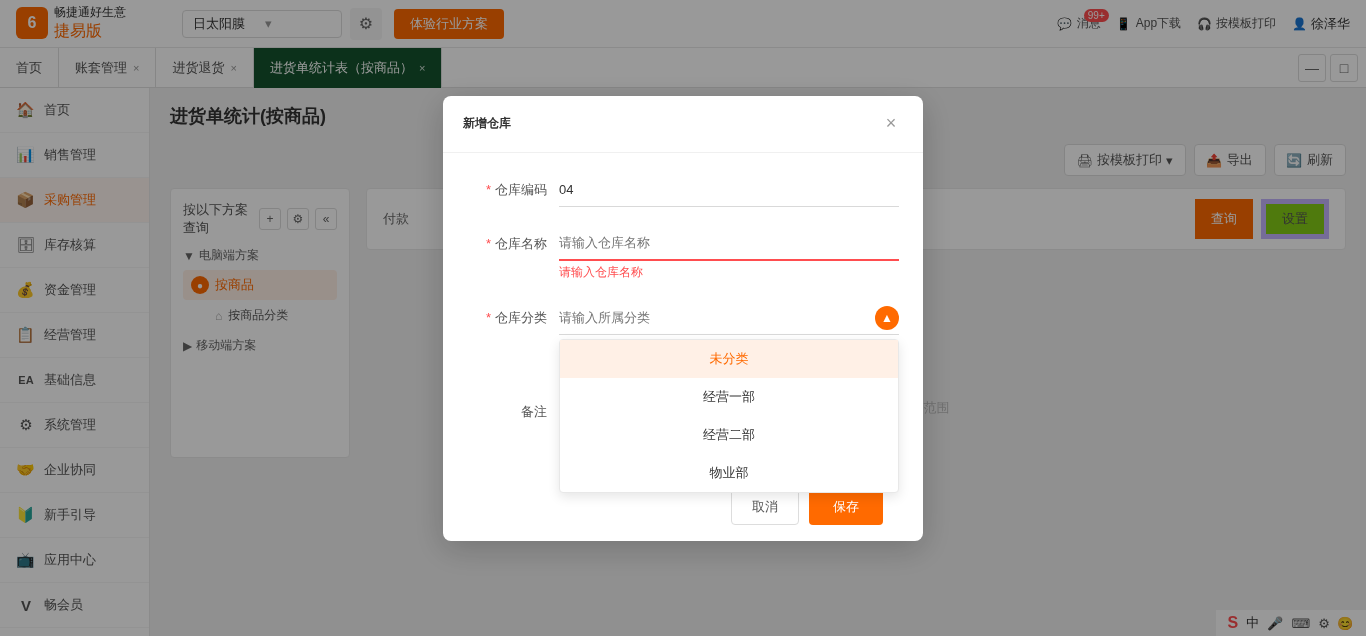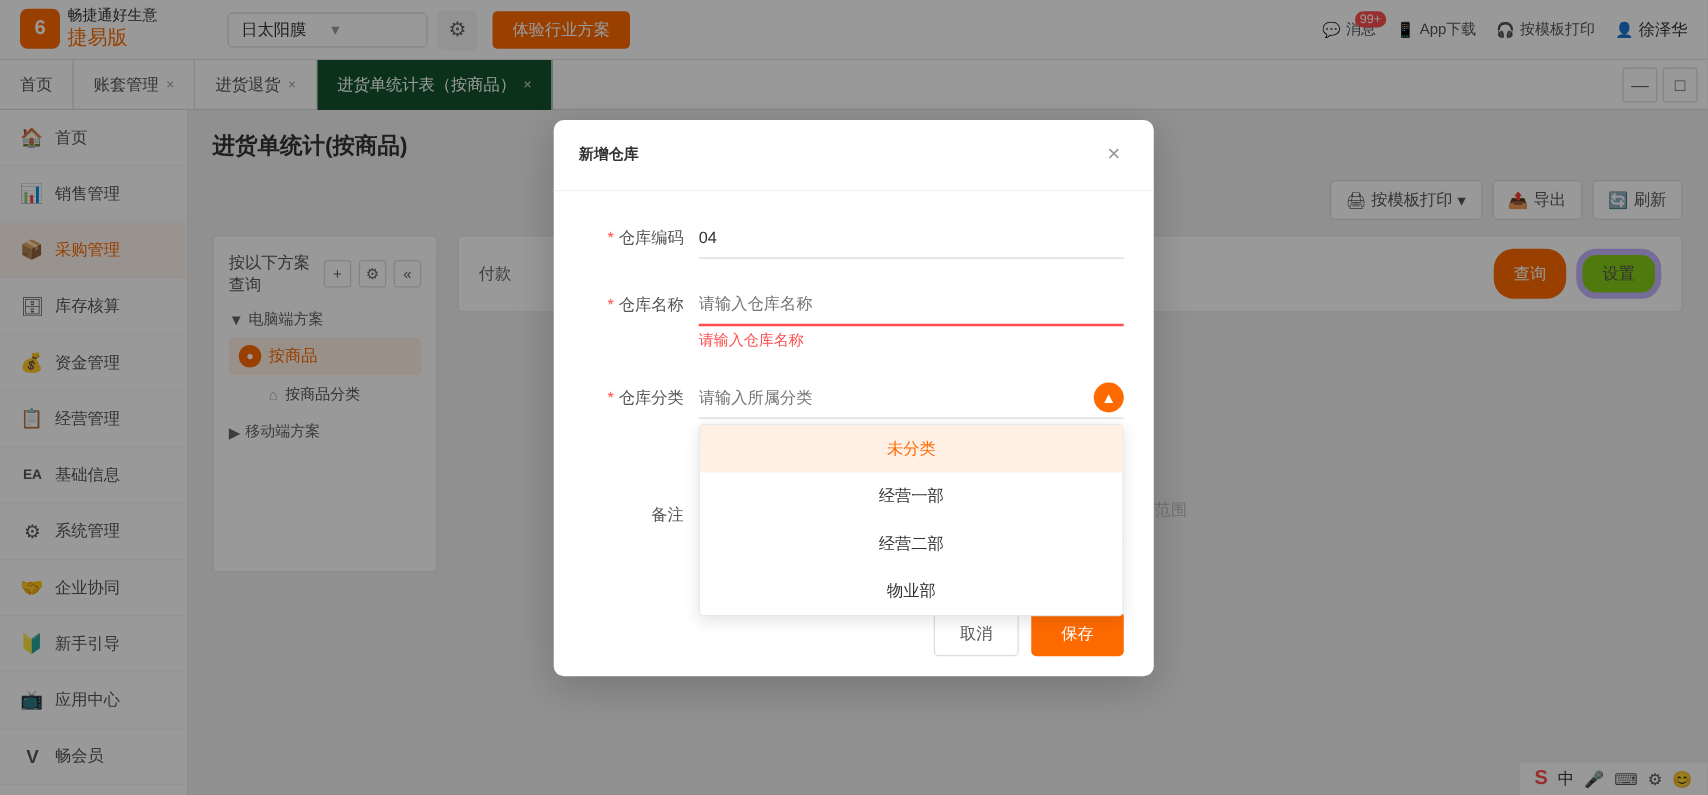--- a/index.html
+++ b/index.html
@@ -343,21 +343,21 @@
       border-bottom: 1px solid #d9d9d9;
       outline: none;
       font-size: 13px;
       padding: 4px 0;
       background: transparent;
       resize: none;
       min-height: 34px;
     }
     .dialog-footer {
       display: flex; justify-content: flex-end;
-      padding: 12px 24px 16px;
+      padding: 12px 40px 16px;
       gap: 10px;
     }
     .btn-cancel {
       padding: 8px 20px;
       border: 1px solid #ddd; border-radius: 4px;
       background: #fff; cursor: pointer; color: #555; font-size: 13px;
     }
     .btn-save {
       padding: 8px 24px;
       border: none; border-radius: 4px;
@@ -394,21 +394,21 @@
       height: 30px;
       border: 1px solid #ddd; border-radius: 4px;
       padding: 0 8px; color: #555; font-size: 12px;
       background: #fff; cursor: pointer; min-width: 100px;
     }
     .right-actions {
       margin-left: auto; display: flex; gap: 8px;
     }
     .action-btn {
       padding: 6px 16px;
-      border: none; border-radius: 16px;
+      border: none; border-radius: 0;
       font-size: 13px; cursor: pointer;
     }
     .action-btn.query { background: #ff6a00; color: #fff; }
     .action-btn.settings { background: #84cc16; border: 5px solid #c4b5fd; color: #555; }
   </style>
 </head>
 <body>
 
 <div class="top-header">
   <div class="logo-area">

